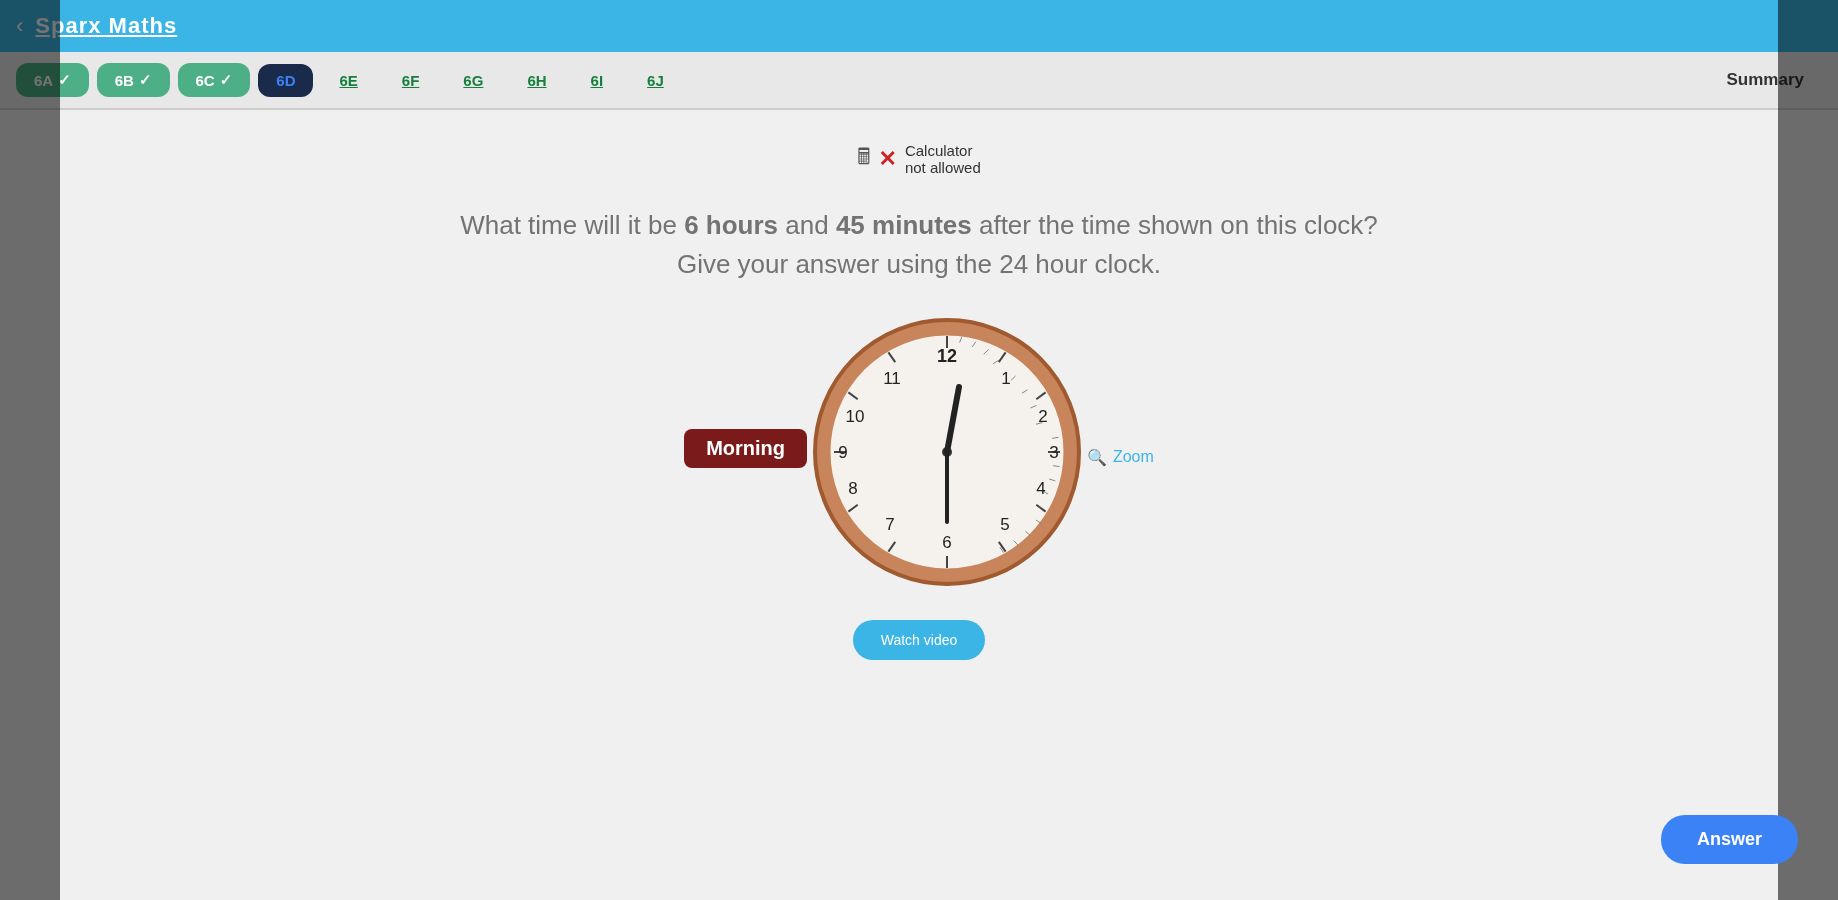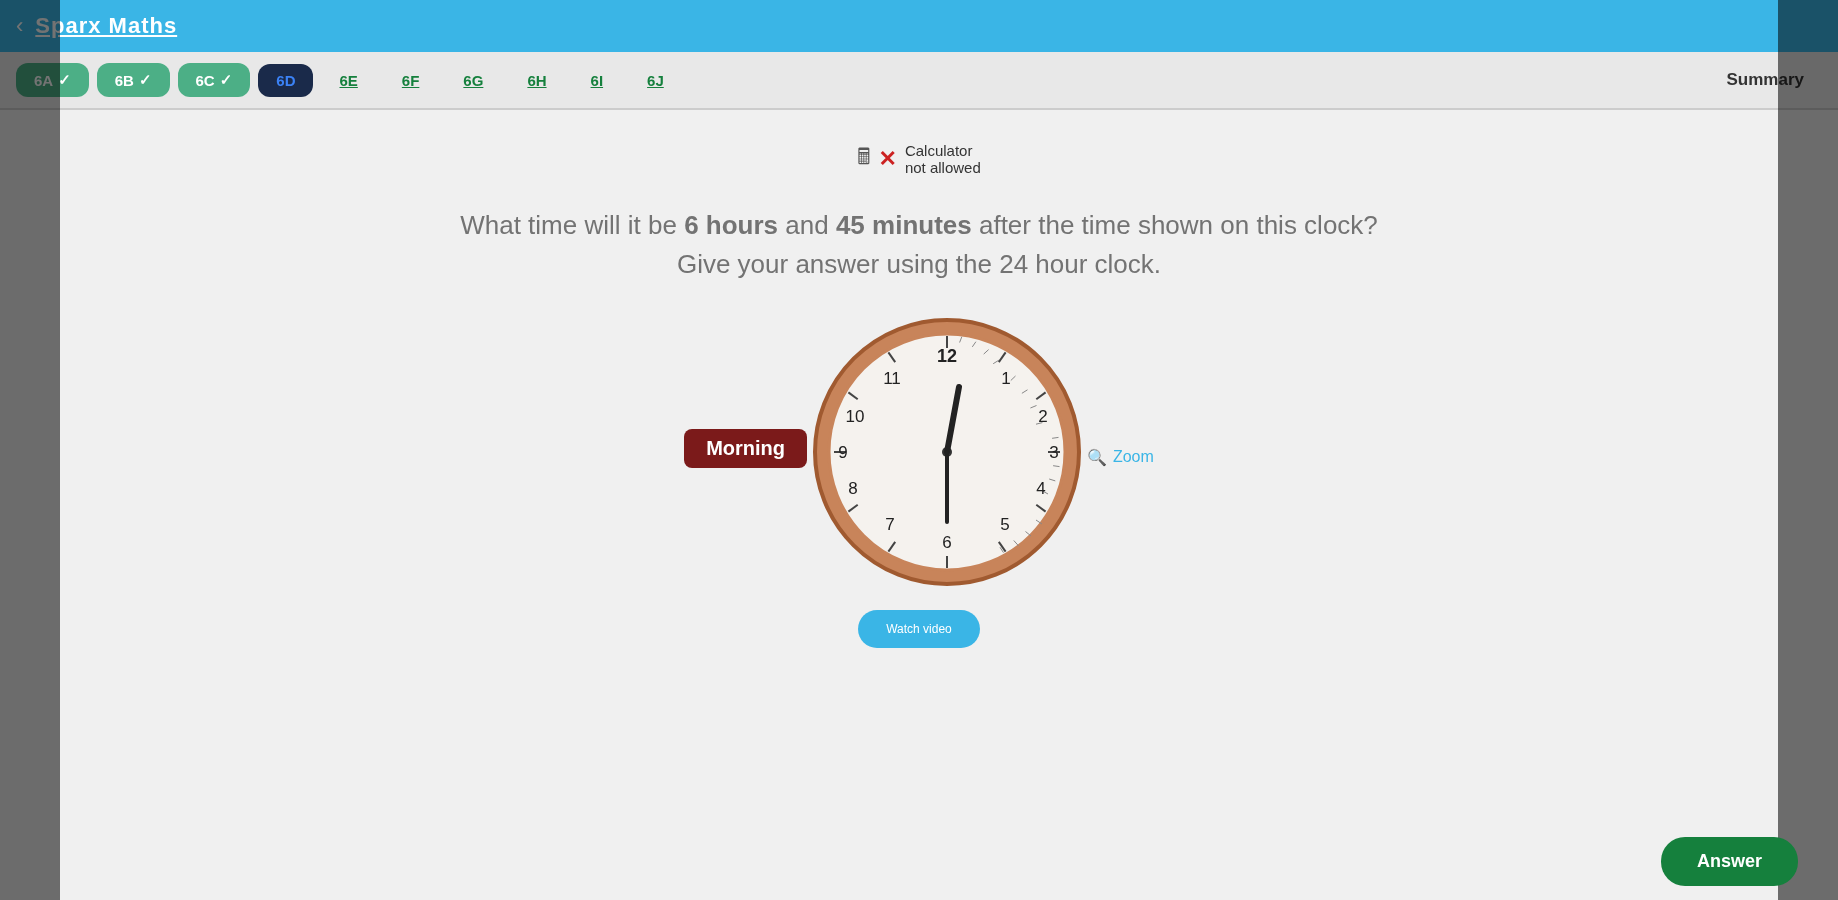--- a/index.html
+++ b/index.html
@@ -164,31 +164,31 @@
       margin-top: 10px;
     }
 
     
     .watch-video-btn {
       background: #3ab5e6;
       color: white;
       border: none;
       border-radius: 24px;
       padding: 12px 28px;
-      font-size: 12px;
-      cursor: pointer;
-      margin-top: 2px;
+      font-size: 14px;
+      cursor: pointer;
+      margin-top: 12px;
     }
 
     
     .answer-btn {
       position: fixed;
-      bottom: 14px;
+      bottom: 36px;
       right: 40px;
-      background: #15803d;
+      background: #3b82f6;
       color: white;
       border: none;
       border-radius: 24px;
       padding: 14px 36px;
       font-size: 18px;
       font-weight: bold;
       cursor: pointer;
     }
 
     

